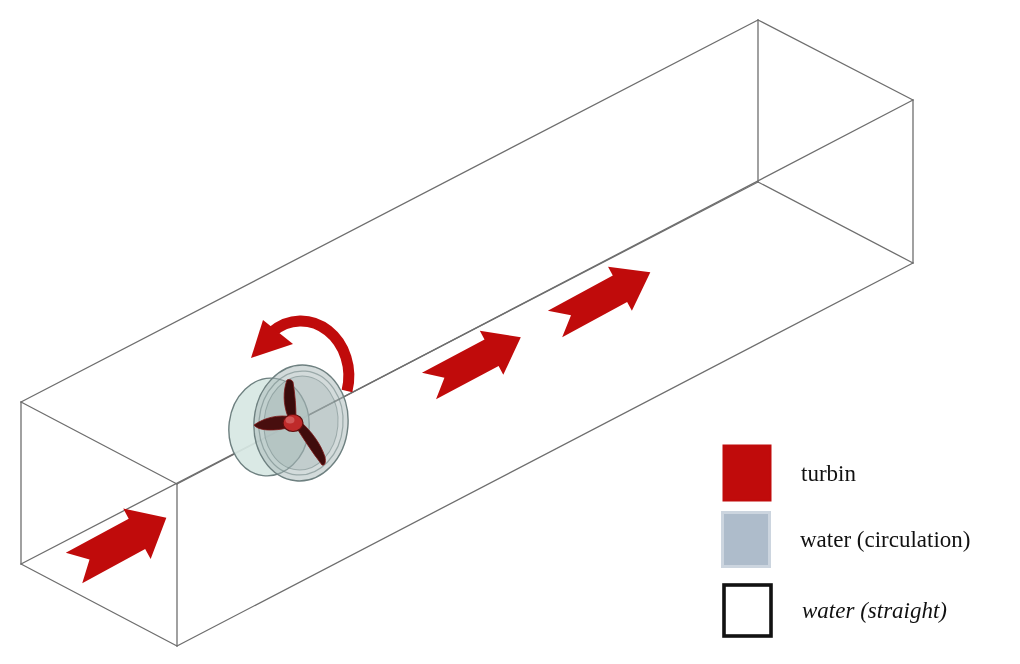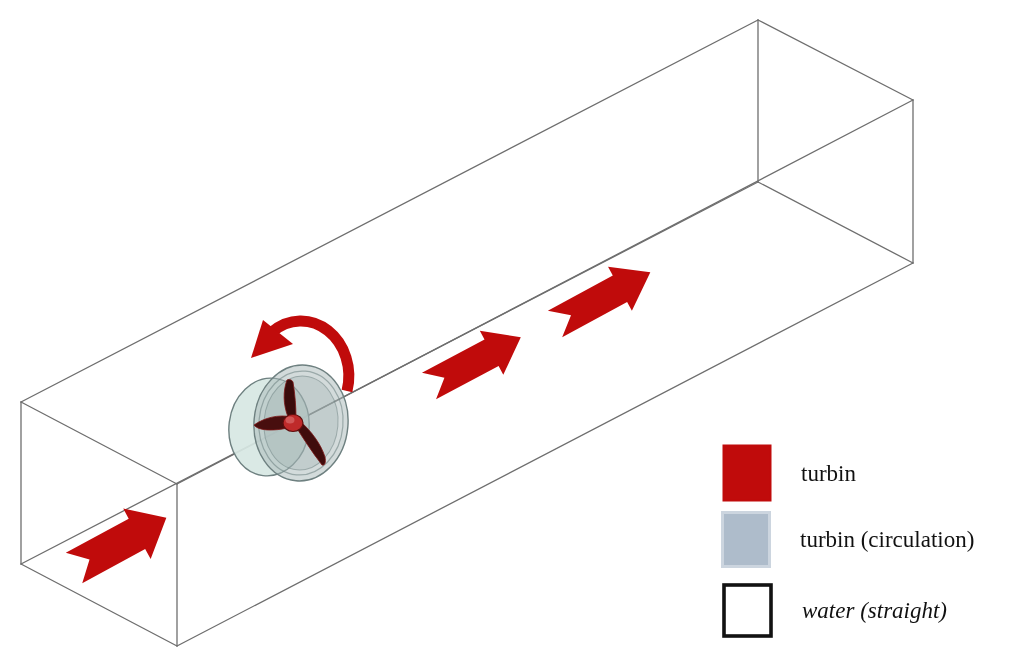--- a/index.html
+++ b/index.html
@@ -110,21 +110,21 @@
       <svg class="swatch" width="50" height="58" viewBox="0 0 50 58">
         <rect x="1.5" y="1.5" width="47" height="55" stroke-width="2" fill="#c00b0b" stroke="#c00b0b"></rect>
       </svg>
       <span class="lbl">turbin</span>
     </div>
 
     <div class="legend-item" style="left:721px; top:511px;">
       <svg class="swatch" width="50" height="57" viewBox="0 0 50 57">
         <rect x="1.5" y="1.5" width="47" height="54" stroke-width="3" fill="#aebccb" stroke="#ccd5df"></rect>
       </svg>
-      <span class="lbl">turbin (circulation)</span>
+      <span class="lbl">water (circulation)</span>
     </div>
 
     <div class="legend-item" style="left:722px; top:583px;font-style:italic;">
       <svg class="swatch" width="51" height="55" viewBox="0 0 51 55">
         <rect x="2" y="2" width="47" height="51" stroke-width="3.6" fill="#ffffff" stroke="#121212"></rect>
       </svg>
       <span class="lbl">water (straight)</span>
     </div>
 
   </div>

